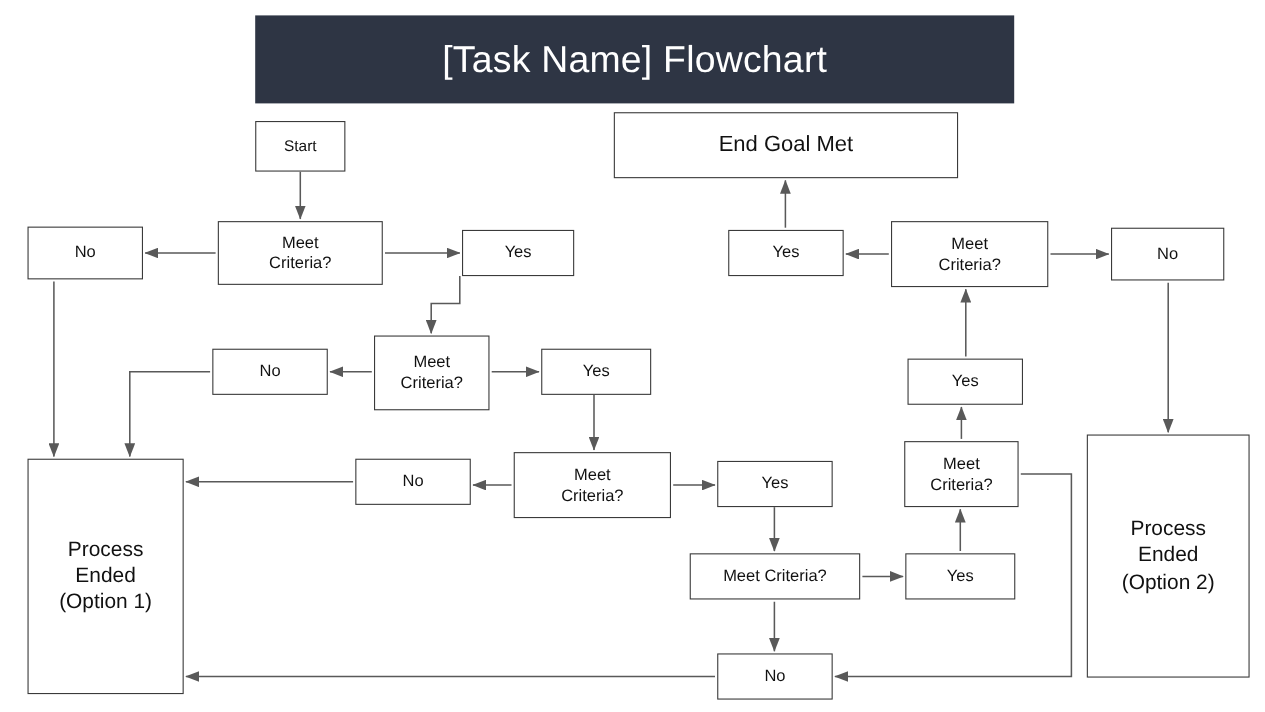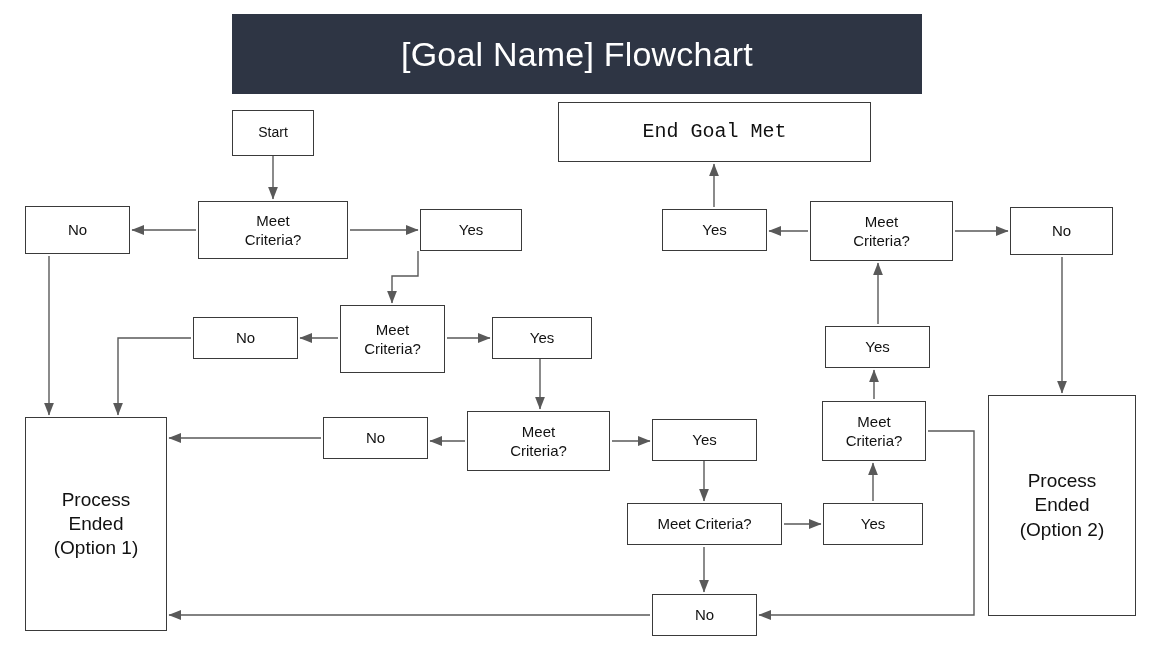--- a/index.html
+++ b/index.html
@@ -44,21 +44,21 @@
     align-items: center;
     justify-content: center;
     text-align: center;
     color: #111111;
     line-height: 1.28;
     white-space: pre-line;
     z-index: 2;
   }
   .n-sm   { font-size: 14px; }
   .n-md   { font-size: 15px; }
-  .n-lg   { font-size: 20px; font-family: Liberation Mono, monospace; }
+  .n-lg   { font-size: 20px; }
   .n-xl   { font-size: 19px; }
 </style>
 </head>
 <body>
 
 <div id="canvas" style="background: rgb(255, 255, 255);">
 
   <svg id="edge-layer" viewBox="0 0 1150 647" xmlns="http://www.w3.org/2000/svg">
     <defs>
       <marker id="arrowhead" markerWidth="9" markerHeight="7" refX="8.6" refY="3.5" orient="auto" markerUnits="strokeWidth">
@@ -86,21 +86,21 @@
         <polyline points="874,399 874,370" fill="none" stroke="#595959" stroke-width="1.4" marker-end="url(#arrowhead)"></polyline>
         <polyline points="928,431 974,431 974,615 759,615" fill="none" stroke="#595959" stroke-width="1.4" marker-end="url(#arrowhead)"></polyline>
         <polyline points="878,324 878,263" fill="none" stroke="#595959" stroke-width="1.4" marker-end="url(#arrowhead)"></polyline>
         <polyline points="808,231 769,231" fill="none" stroke="#595959" stroke-width="1.4" marker-end="url(#arrowhead)"></polyline>
         <polyline points="955,231 1008,231" fill="none" stroke="#595959" stroke-width="1.4" marker-end="url(#arrowhead)"></polyline>
         <polyline points="714,207 714,164" fill="none" stroke="#595959" stroke-width="1.4" marker-end="url(#arrowhead)"></polyline>
         <polyline points="1062,257 1062,393" fill="none" stroke="#595959" stroke-width="1.4" marker-end="url(#arrowhead)"></polyline>
       </g>
   </svg>
 
-  <div class="title-bar" style="background: rgb(46, 53, 68); color: rgb(255, 255, 255);">[Goal Name] Flowchart</div>
+  <div class="title-bar" style="background: rgb(46, 53, 68); color: rgb(255, 255, 255);">[Task Name] Flowchart</div>
 
   <div id="nodes-group">
       <div class="node n-sm" style="left: 232px; top: 110px; width: 82px; height: 46px; border-color: rgb(58, 58, 58); background: rgb(255, 255, 255); color: rgb(17, 17, 17);"><span>Start</span></div>
       <div class="node n-md" style="left: 198px; top: 201px; width: 150px; height: 58px; border-color: rgb(58, 58, 58); background: rgb(255, 255, 255); color: rgb(17, 17, 17);"><span>Meet
 Criteria?</span></div>
       <div class="node n-md" style="left: 25px; top: 206px; width: 105px; height: 48px; border-color: rgb(58, 58, 58); background: rgb(255, 255, 255); color: rgb(17, 17, 17);"><span>No</span></div>
       <div class="node n-md" style="left: 420px; top: 209px; width: 102px; height: 42px; border-color: rgb(58, 58, 58); background: rgb(255, 255, 255); color: rgb(17, 17, 17);"><span>Yes</span></div>
       <div class="node n-md" style="left: 340px; top: 305px; width: 105px; height: 68px; border-color: rgb(58, 58, 58); background: rgb(255, 255, 255); color: rgb(17, 17, 17);"><span>Meet
 Criteria?</span></div>
       <div class="node n-md" style="left: 193px; top: 317px; width: 105px; height: 42px; border-color: rgb(58, 58, 58); background: rgb(255, 255, 255); color: rgb(17, 17, 17);"><span>No</span></div>

